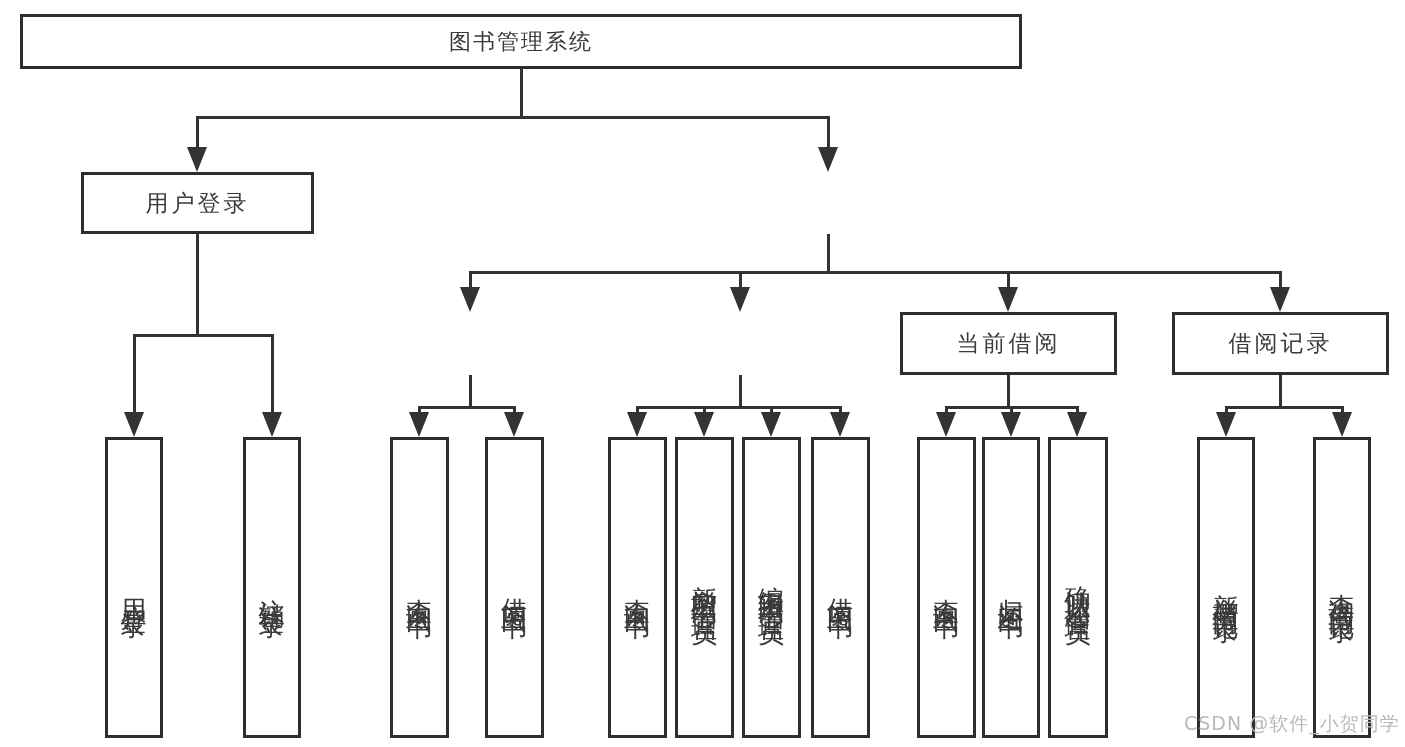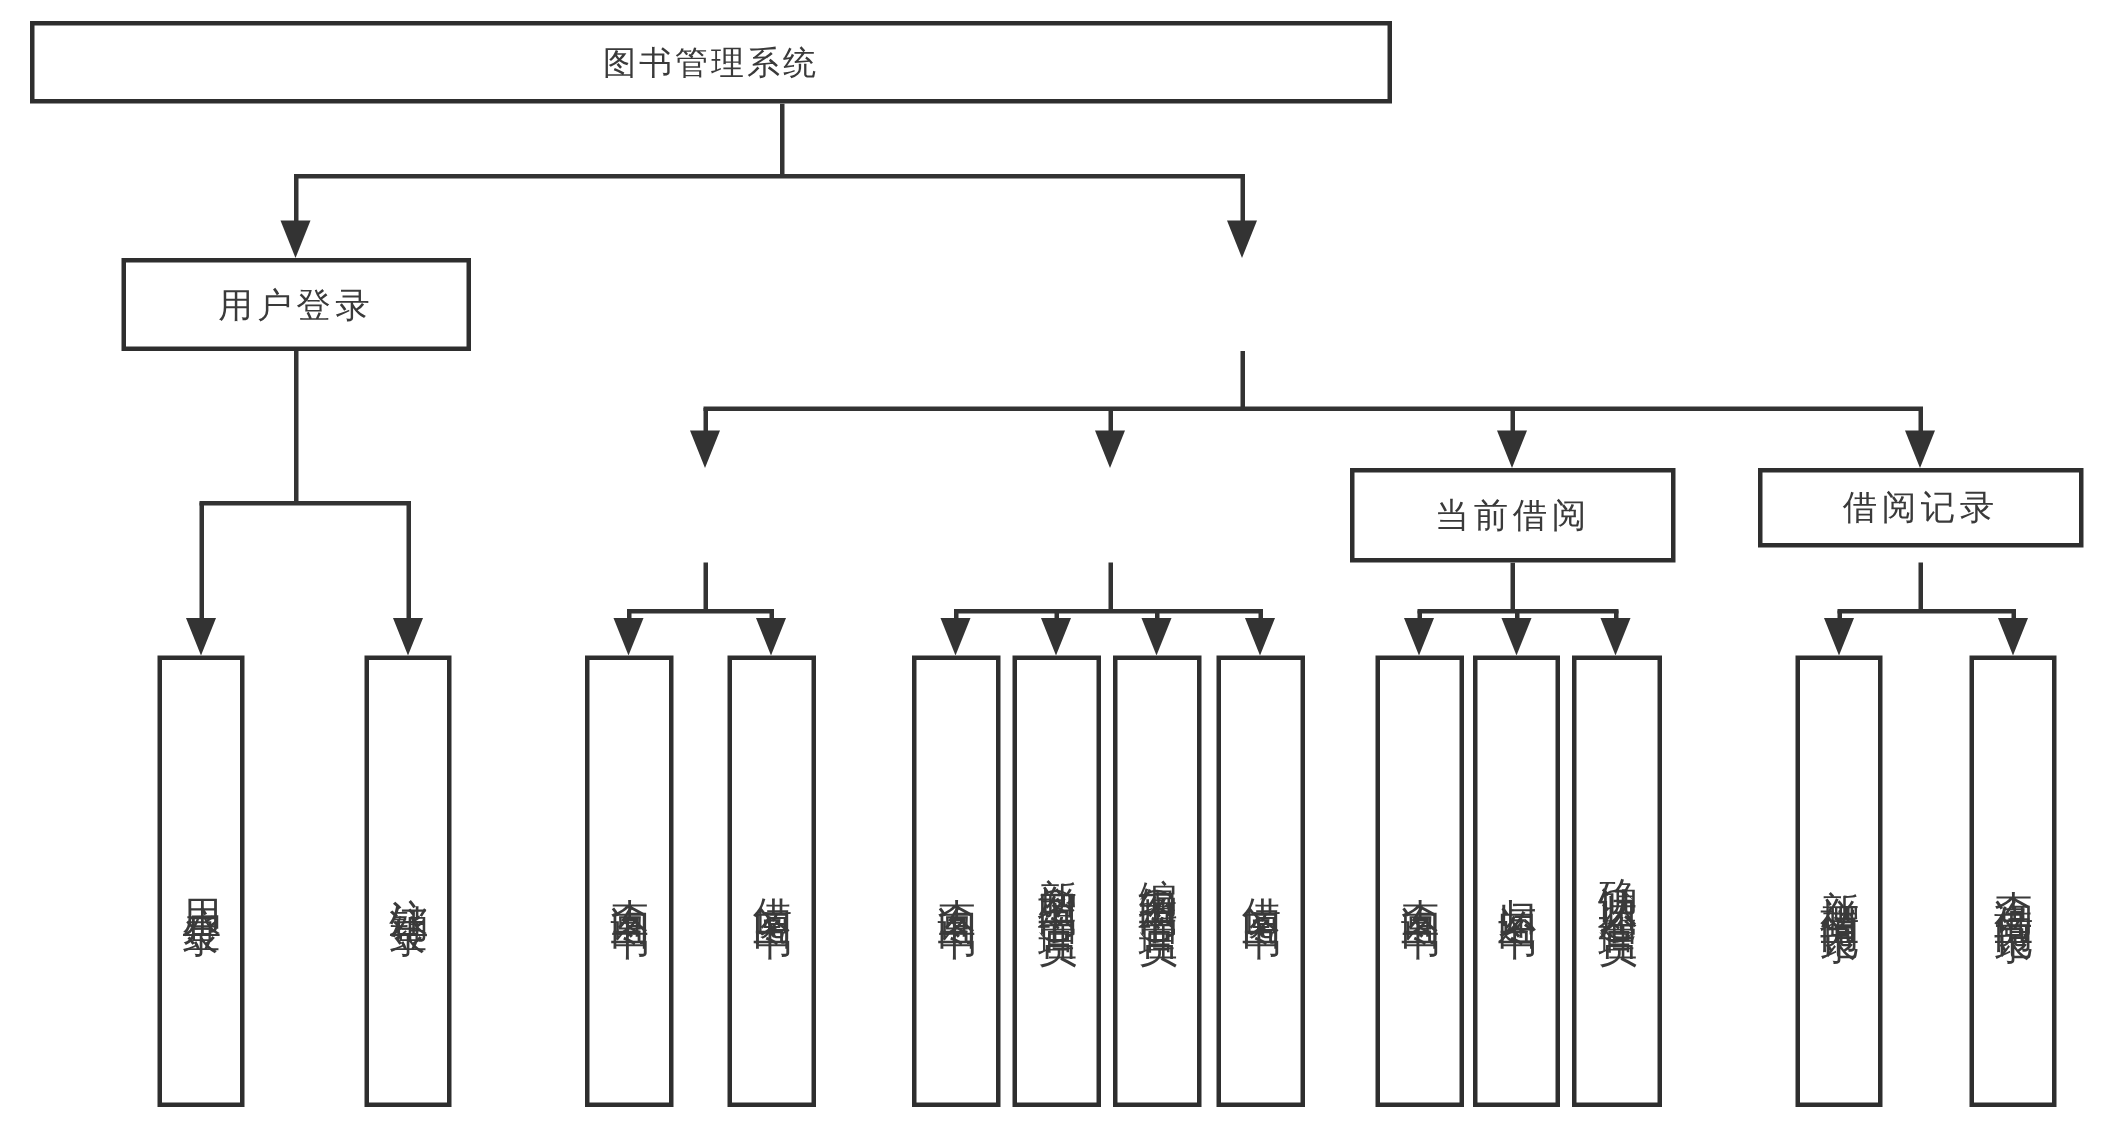--- a/index.html
+++ b/index.html
@@ -65,30 +65,31 @@
     letter-spacing: 1px;
     color: var(--wm, #b9b9b9);
     z-index: 5;
     white-space: nowrap;
   }
 </style>
 </head>
 <body>
 
 <div id="stage">
-<div class="box h root" style="left: 20px; top: 14px; width: 908px; height: 55px;">
+  <div class="watermark">CSDN @软件_小贺同学</div>
+<div class="box h root" style="left: 20px; top: 14px; width: 1002px; height: 55px;">
       <span>图书管理系统</span>
     </div>
     <div class="box h" style="left: 81px; top: 172px; width: 233px; height: 62px;">
       <span>用户登录</span>
     </div>
     <div class="box h" style="left: 900px; top: 312px; width: 217px; height: 63px;">
       <span>当前借阅</span>
     </div>
-    <div class="box h" style="left: 1172px; top: 312px; width: 217px; height: 53px;">
+    <div class="box h" style="left: 1172px; top: 312px; width: 217px; height: 63px;">
       <span>借阅记录</span>
     </div>
     <div class="box v" style="left: 105px; top: 437px; width: 58px; height: 301px;">
       <span>用户登录</span>
     </div>
     <div class="box v" style="left: 243px; top: 437px; width: 58px; height: 301px;">
       <span>注销登录</span>
     </div>
     <div class="box v" style="left: 390px; top: 437px; width: 59px; height: 301px;">
       <span>查询图书</span>

